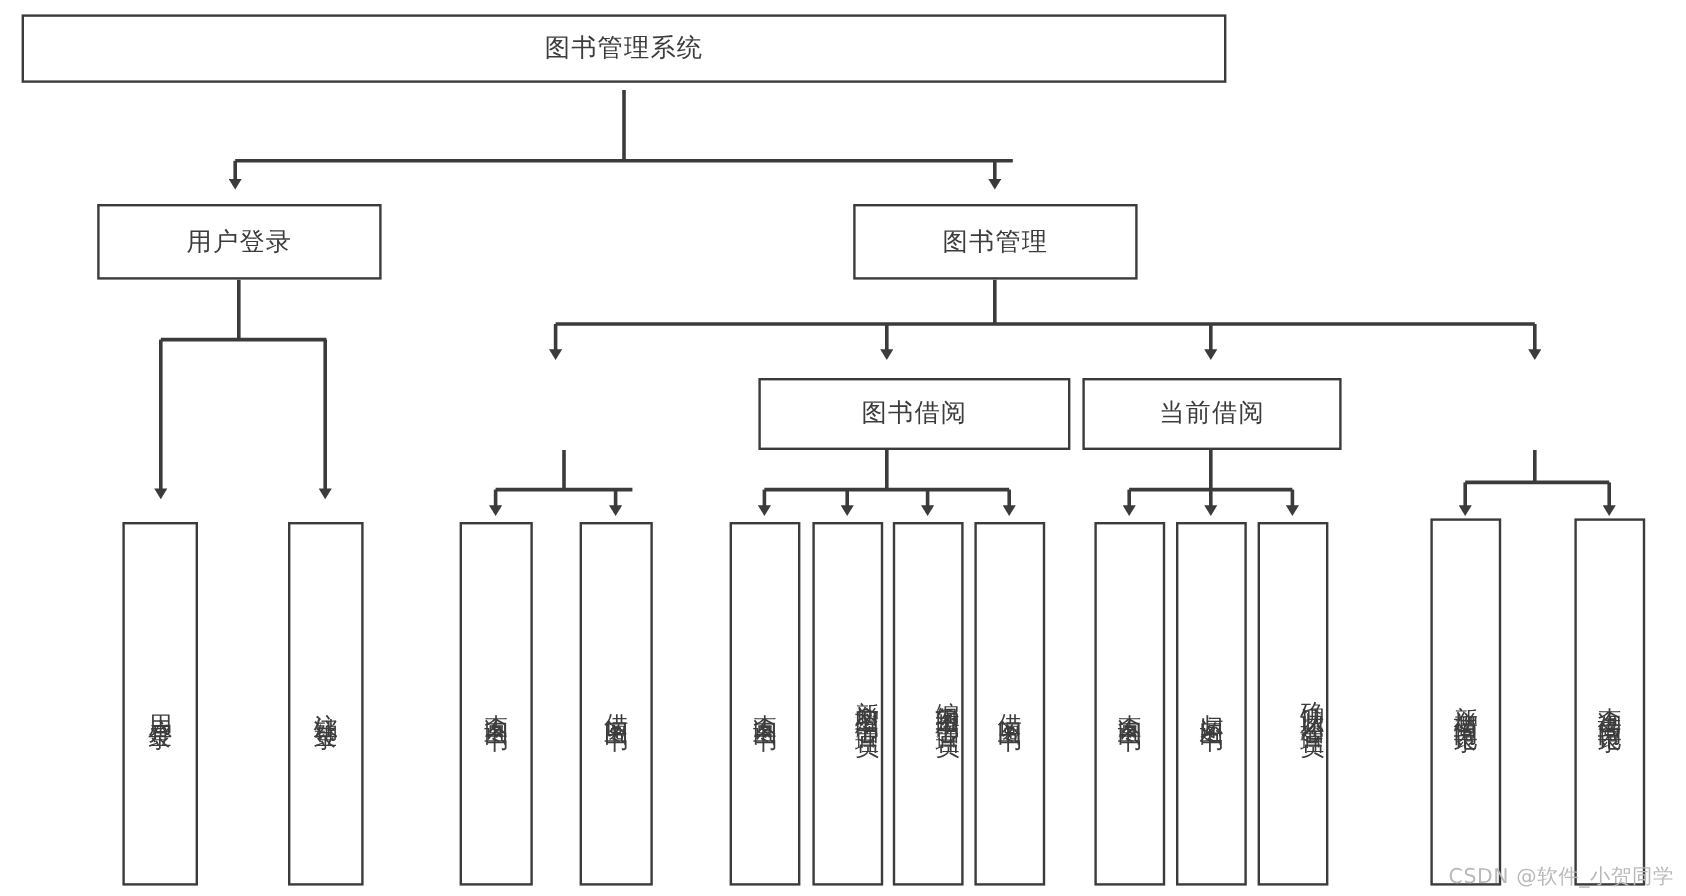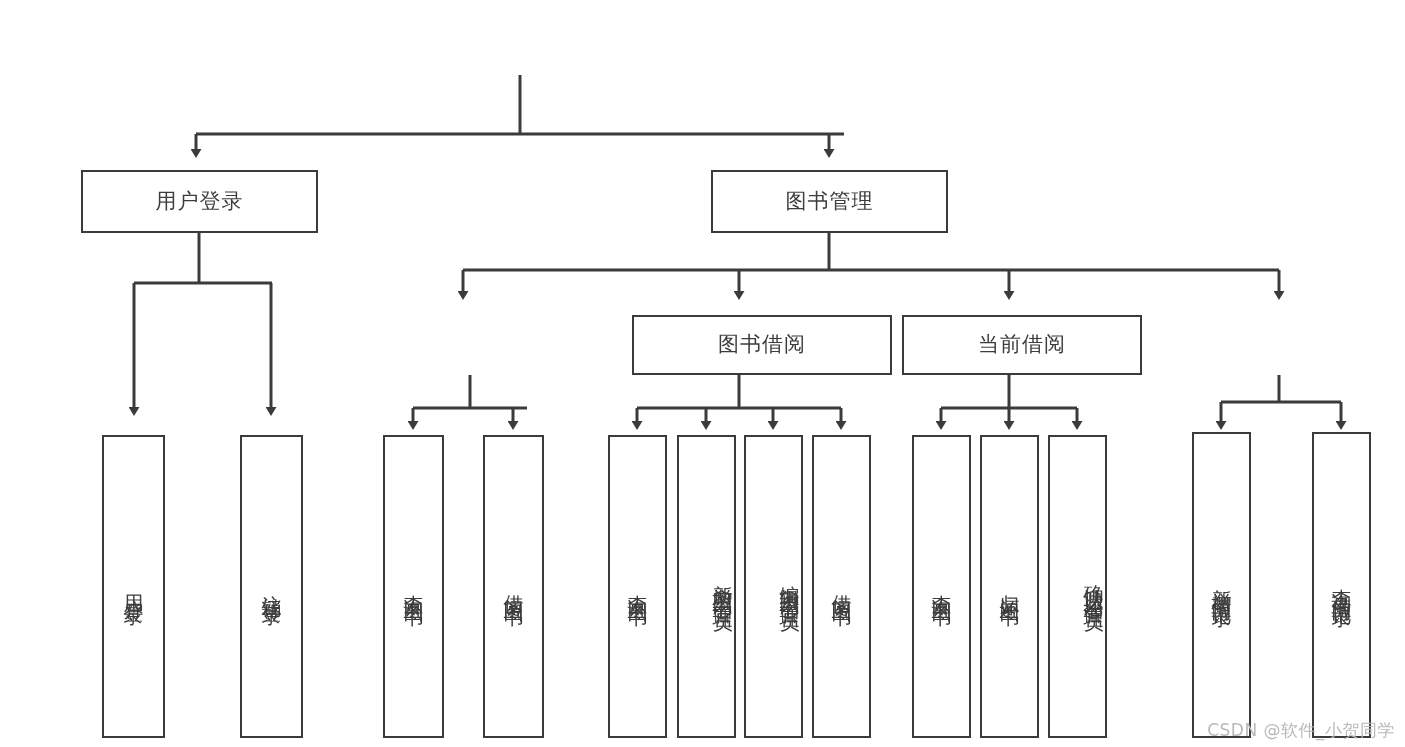--- a/index.html
+++ b/index.html
@@ -125,32 +125,35 @@
       <path d="M1009,408 L1009,422" marker-end="url(#arrow)"></path>
       <path d="M1077,408 L1077,422" marker-end="url(#arrow)"></path>
 
       <path d="M1279,375 L1279,402"></path>
       <path d="M1221,402 L1341,402"></path>
       <path d="M1221,402 L1221,422" marker-end="url(#arrow)"></path>
       <path d="M1341,402 L1341,422" marker-end="url(#arrow)"></path>
     </g>
   </svg>
 
+  <div class="node horiz" style="left:18px; top:12px; width:1004px; height:57px;">
+    <span class="label">图书管理系统</span>
+  </div>
 
   <div class="node horiz" style="left:81px; top:170px; width:237px; height:63px;">
     <span class="label">用户登录</span>
   </div>
   <div class="node horiz" style="left:711px; top:170px; width:237px; height:63px;text-align:right;">
     <span class="label">图书管理</span>
   </div>
 
   <div class="node horiz" style="left:632px; top:315px; width:260px; height:60px;">
     <span class="label">图书借阅</span>
   </div>
-  <div class="node horiz" style="left:902px; top:315px; width:240px; height:60px;">
+  <div class="node horiz" style="left:902px; top:315px; width:216px; height:60px;">
     <span class="label">当前借阅</span>
   </div>
 
   <div class="node vert" style="left:102px; top:435px; width:63px; height:303px; align-items:center;">
     <span class="label">用户登录</span>
   </div>
   <div class="node vert" style="left:240px; top:435px; width:63px; height:303px; align-items:center;">
     <span class="label">注销登录</span>
   </div>
 

